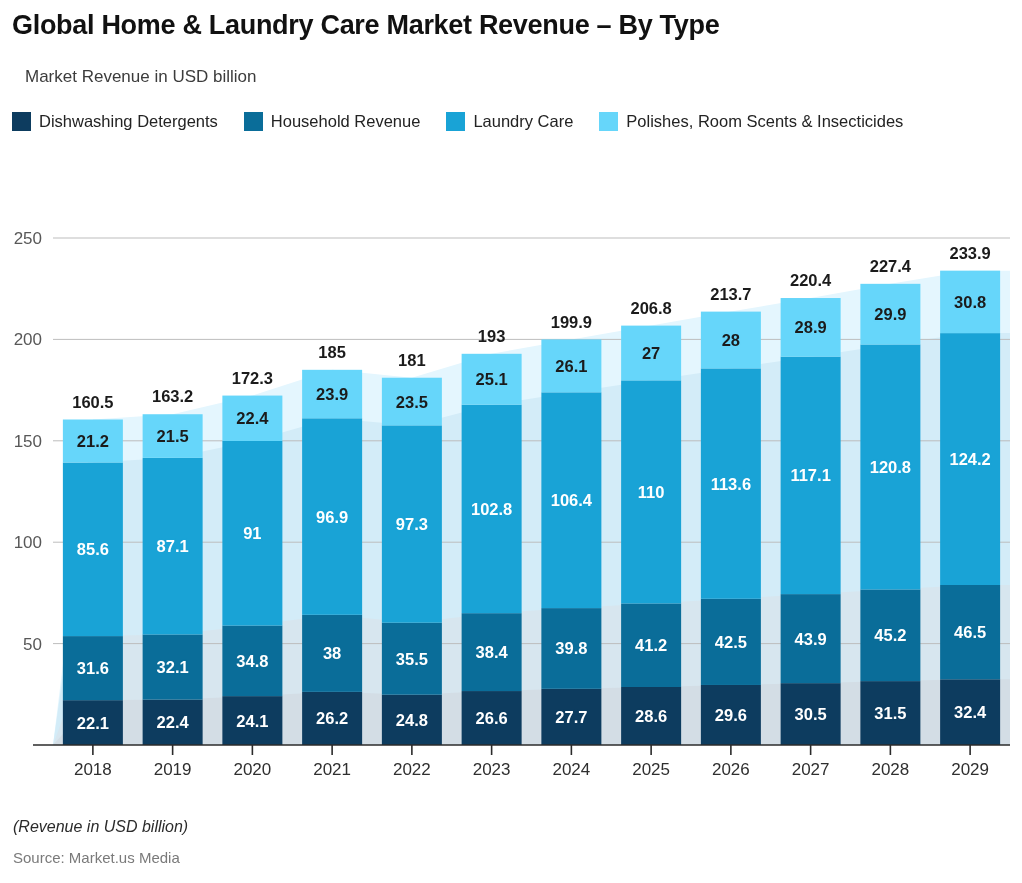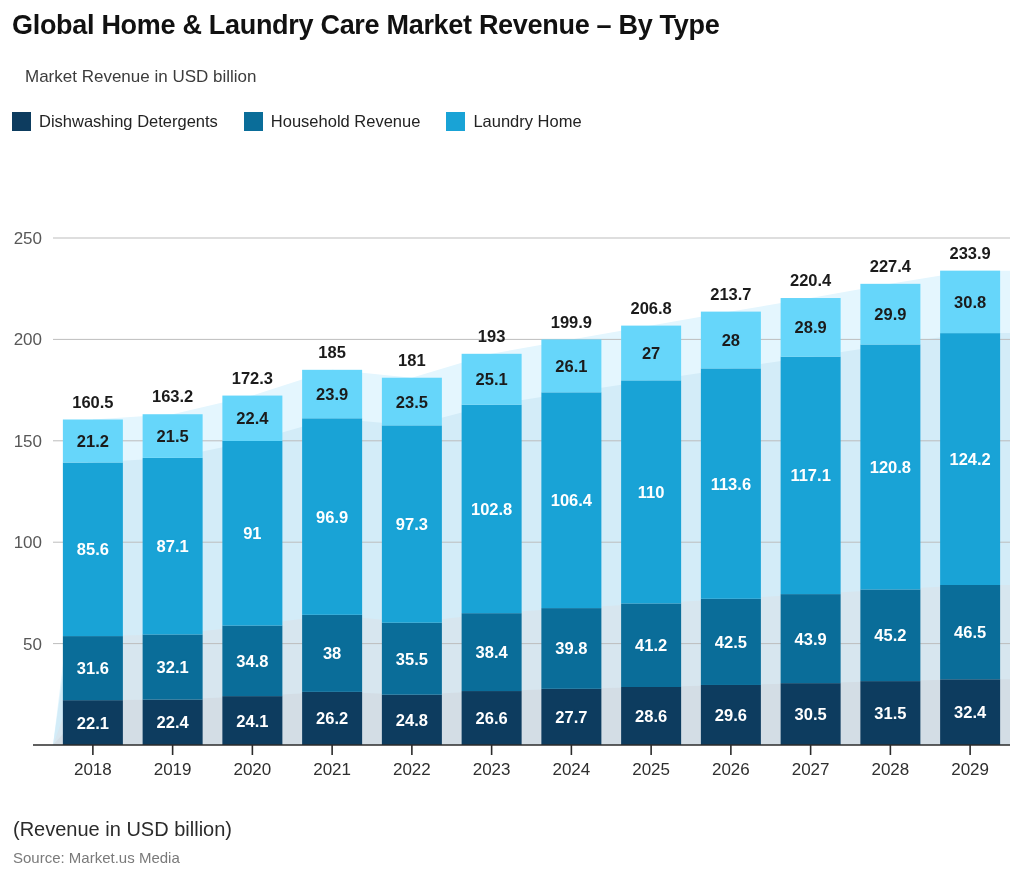--- a/index.html
+++ b/index.html
@@ -55,21 +55,21 @@
     font-size:16.5px;font-weight:bold;fill:#1b1b1b;
   }
   .seg-label{
     font-family:"Liberation Sans", sans-serif;
     font-size:16.5px;font-weight:bold;
   }
 
   
   .footer-note{
     position:absolute;left:13px;top:818px;
-    font-size:20px;color:#2b2b2b;
+    font-size:16px;font-style:italic;color:#2b2b2b;
   }
   .footer-source{
     position:absolute;left:13px;top:849px;
     font-size:15px;color:#7a7a7a;
   }
 </style>
 </head>
 <body>
 
 <div class="page">
@@ -81,21 +81,25 @@
       <div class="legend-item">
         <span class="legend-swatch" style="background: rgb(13, 60, 95);"></span>
         <span class="legend-label">Dishwashing Detergents</span>
       </div>
       <div class="legend-item">
         <span class="legend-swatch" style="background: rgb(10, 109, 153);"></span>
         <span class="legend-label">Household Revenue</span>
       </div>
       <div class="legend-item">
         <span class="legend-swatch" style="background: rgb(25, 163, 214);"></span>
-        <span class="legend-label">Laundry Home</span>
+        <span class="legend-label">Laundry Care</span>
+      </div>
+      <div class="legend-item">
+        <span class="legend-swatch" style="background: rgb(102, 214, 250);"></span>
+        <span class="legend-label">Polishes, Room Scents &amp; Insecticides</span>
       </div>
     </div>
 
   <div class="plot">
     <svg id="chart-svg" width="1022" height="883" xmlns="http://www.w3.org/2000/svg">
         <g>
           <path d="M 53 745 L 92.875 419.506 L 172.625 414.2332 L 252.375 395.5756 L 332.125 369.81999999999994 L 411.875 377.72920000000005 L 491.625 353.79879999999997 L 571.375 339.4 L 651.125 325.6096 L 730.875 311.6164 L 810.625 298.0288 L 890.375 283.83279999999996 L 970.125 270.65079999999995 L 1010 270.65079999999995 L 1010 745 Z" fill="#e4f6fe"></path>
           <path d="M 53 745 L 92.875 462.4996 L 172.625 457.8352 L 252.375 441.0028 L 332.125 418.28919999999994 L 411.875 425.3872 L 491.625 404.7016 L 571.375 392.3308 L 651.125 380.3656 L 730.875 368.40040000000005 L 810.625 356.638 L 890.375 344.46999999999997 L 970.125 333.11319999999995 L 1010 333.11319999999995 L 1010 745 Z" fill="#d3ecf8"></path>
           <path d="M 53 745 L 92.875 636.0964 L 172.625 634.474 L 252.375 625.5508 L 332.125 614.8024 L 411.875 622.7116 L 491.625 613.1800000000001 L 571.375 608.11 L 651.125 603.4456 L 730.875 598.7812 L 810.625 594.1168 L 890.375 589.4524 L 970.125 584.9908 L 1010 584.9908 L 1010 745 Z" fill="#d7e6ef"></path>
           <path d="M 53 745 L 92.875 700.1812 L 172.625 699.5728 L 252.375 696.1252 L 332.125 691.8664 L 411.875 694.7056 L 491.625 691.0552 L 571.375 688.8244 L 651.125 686.9992 L 730.875 684.9712 L 810.625 683.146 L 890.375 681.118 L 970.125 679.2927999999999 L 1010 679.2927999999999 L 1010 745 Z" fill="#d3dde5"></path>

